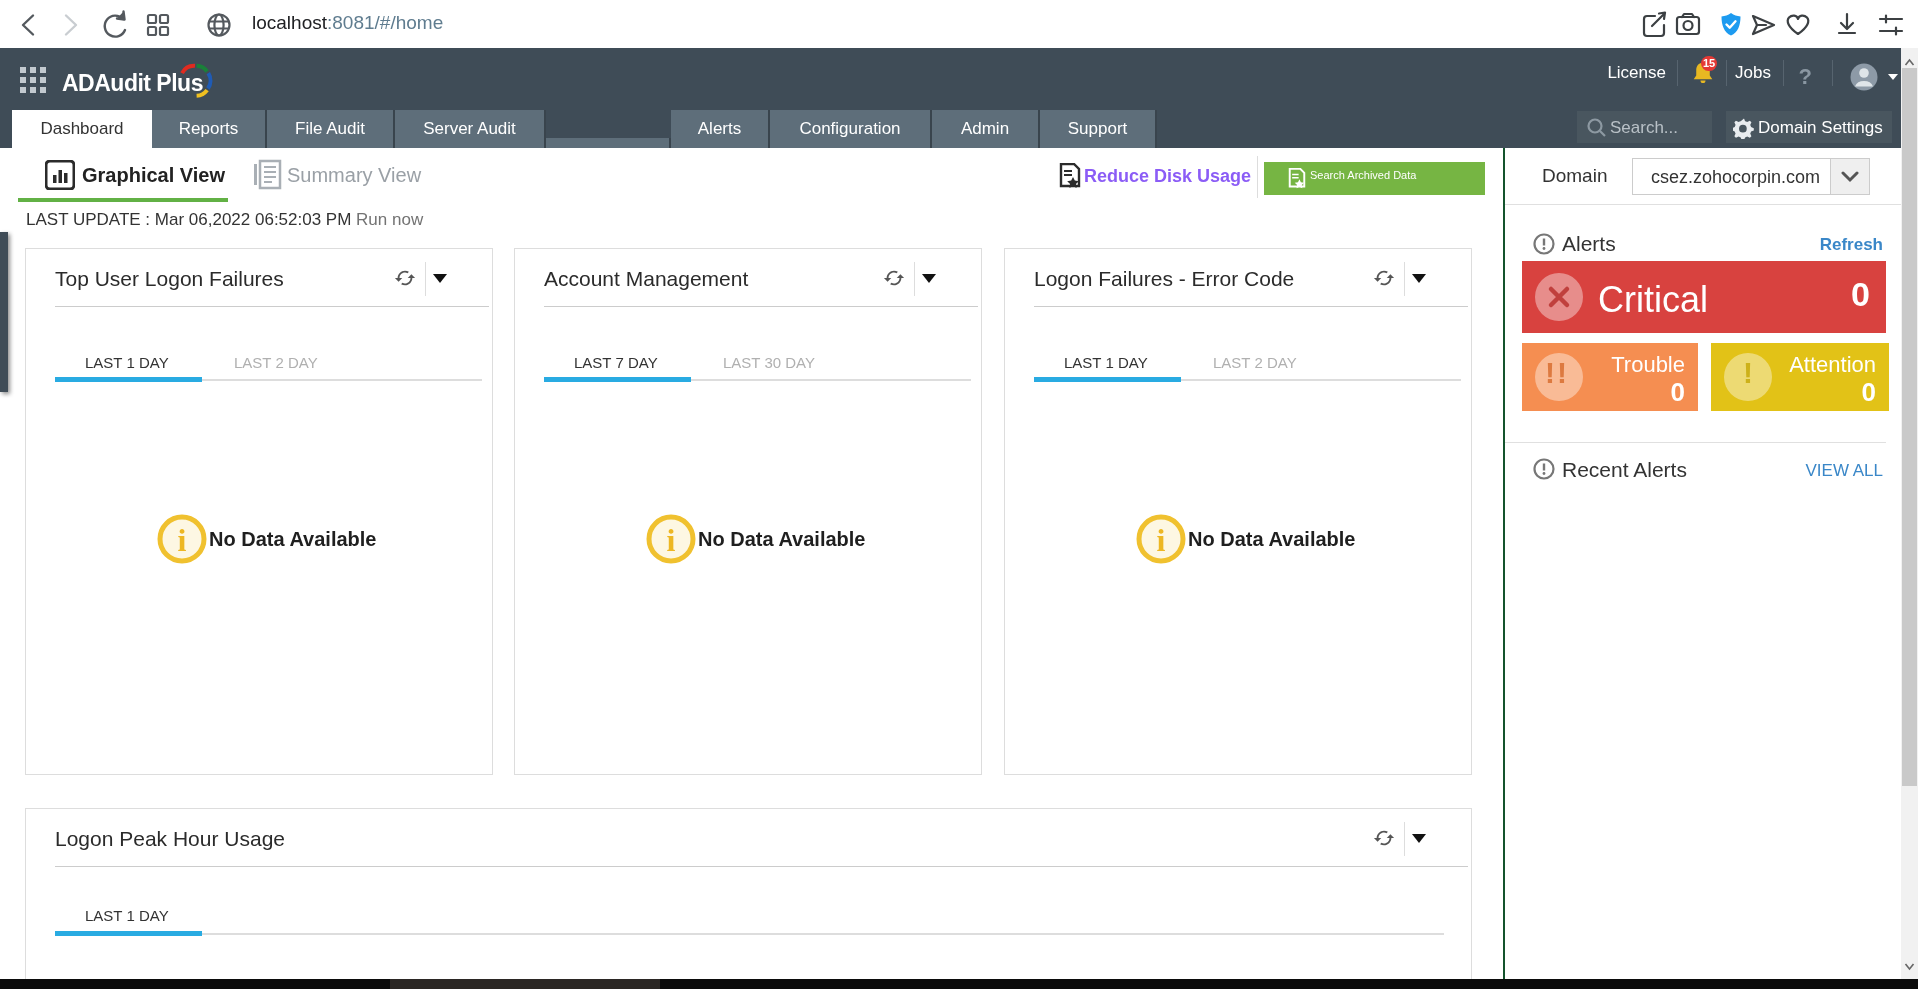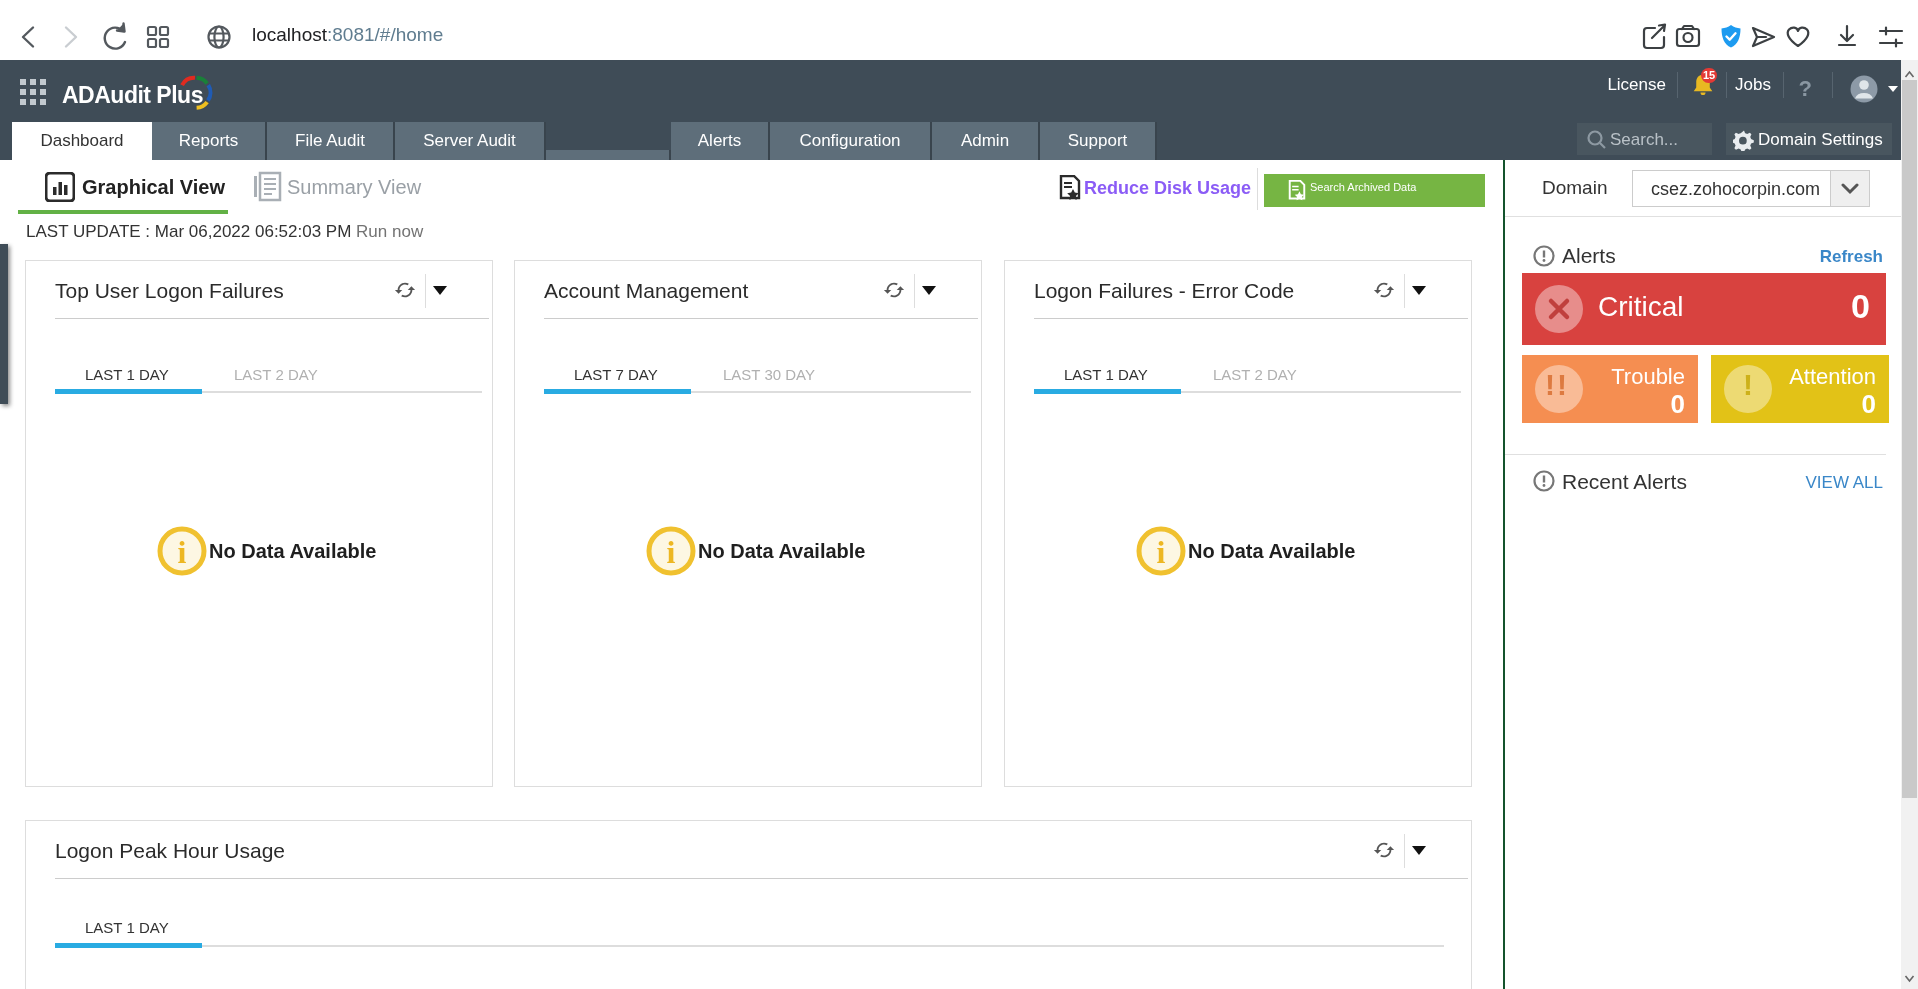--- a/index.html
+++ b/index.html
@@ -1,18 +1,18 @@
 <!DOCTYPE html>
 <html><head>
 <meta charset="utf-8">
 <style>
 * { margin:0; padding:0; box-sizing:border-box; }
 html,body { width:1918px; height:989px; overflow:hidden; background:#fff;
   font-family:"Liberation Sans", sans-serif; }
-#root { position:absolute; top:12px; left:0; width:1918px; height:873px; background:#fff; }
+#root { position:absolute; top:0; left:0; width:1918px; height:873px; background:#fff; }
 .abs { position:absolute; }
 
 
 #bbar { top:0; left:0; width:1918px; height:48px; background:#fff; }
 #url { position:absolute; left:252px; top:12px; font-size:19px; color:#202124; }
 #url .h { color:#5f7c8f; }
 
 
 #hdr { top:48px; left:0; width:1918px; height:62px; background:#3f4c57; }
 #banner { position:absolute; left:318px; top:2px; width:1163px; height:39px; background:#ecd35f;
@@ -342,21 +342,21 @@
       <path d="M11 5.5 v7" stroke="#777" stroke-width="2.4"></path>
         <circle cx="11" cy="15.5" r="1.4" fill="#777"></circle>
     </svg>
     <span class="ptitle" style="position:absolute; left:57px; top:84px;">Alerts</span>
     <span class="plink" style="position:absolute; right:18px; top:87px;font-weight:bold;">Refresh</span>
     <div id="critical">
       <div class="alcirc" style="left:13px; top:12px; width:48px; height:48px;"></div>
       <svg class="abs" style="left:25px; top:24px;" width="24" height="24" viewBox="0 0 24 24">
         <path d="M4 4 L20 20 M20 4 L4 20" stroke="#c0403d" stroke-width="4.5" stroke-linecap="round"></path>
       </svg>
-      <span style="position:absolute; left:76px; top:18px; color:#fff; font-size:28px;">Critical</span>
+      <span style="position:absolute; left:76px; top:18px; color:#fff; font-size:36px;">Critical</span>
       <span style="position:absolute; right:16px; top:14px; color:#fff; font-size:34px; font-weight:bold;">0</span>
     </div>
     <div id="trouble">
       <div class="alcirc" style="left:13px; top:10px; width:48px; height:48px;"></div>
       <span class="abs" style="left:23px; top:13px; color:#dd7a40; font-size:30px; font-weight:bold; letter-spacing:2px;">!!</span>
       <span style="position:absolute; right:13px; top:9px; color:#fff; font-size:22px;">Trouble</span>
       <span style="position:absolute; right:13px; top:34px; color:#fff; font-size:26px; font-weight:bold;">0</span>
     </div>
     <div id="attention">
       <div class="alcirc" style="left:13px; top:10px; width:48px; height:48px;"></div>

